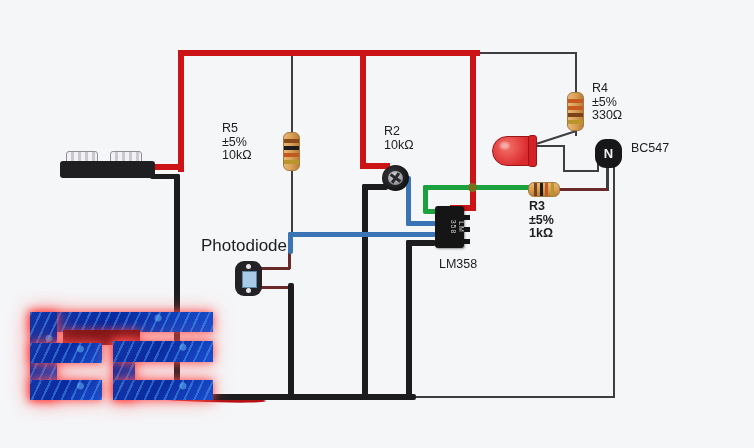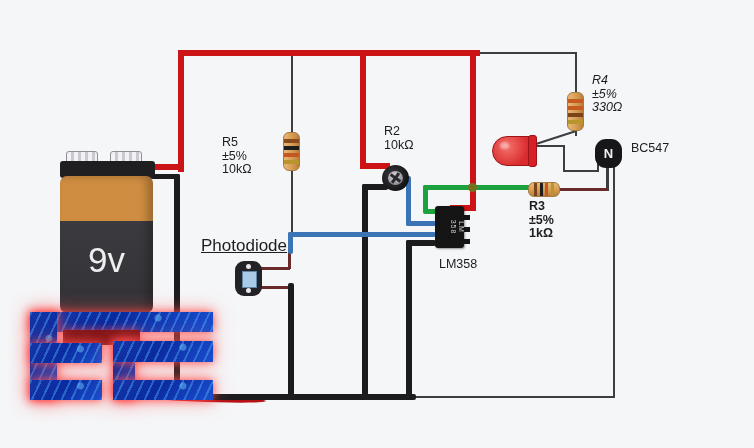--- a/index.html
+++ b/index.html
@@ -9,21 +9,21 @@
     font-family:"Liberation Sans", sans-serif;
   }
   .w{position:absolute;}
   .red{background:var(--wire-red,#cc1416);z-index:3;}
   .blk{background:var(--wire-black,#1c1c1e);z-index:3;border-radius:2px;}
   .thin{background:var(--wire-thin,#3e3e42);z-index:1;}
   .dred{background:var(--lead-dark-red,#6b2a2a);z-index:2;}
   .blue{background:var(--wire-blue,#3b74b4);z-index:4;border-radius:2px;}
   .green{background:var(--wire-green,#1ba23e);z-index:5;border-radius:2px;}
   .lbl{position:absolute;color:#1d1d1f;font-size:12.5px;line-height:13.5px;z-index:9;white-space:nowrap;}
-  .big{font-size:17px;line-height:18px;text-decoration:underline;}
+  .big{font-size:17px;line-height:18px;}
   
   .term{position:absolute;width:30px;height:17px;background:
     repeating-linear-gradient(90deg,#f2f2f4 0 4px,#c9c9cf 4px 7px);
     border:1px solid #8f8f97;border-radius:3px;z-index:2;}
   .bat-cap{position:absolute;left:60px;top:161px;width:95px;height:17px;background:#1f1f22;border-radius:3px;z-index:3;}
   .bat-body{position:absolute;left:60px;top:176px;width:93px;height:137px;border-radius:7px;z-index:3;
     background:linear-gradient(180deg,var(--battery-orange,#cf8d41) 0%,var(--battery-orange,#cf8d41) 33%,#3b3a3f 33%,#333237 100%);
     box-shadow:inset -6px 0 8px rgba(0,0,0,.25);}
   .bat-body span{position:absolute;left:0;right:0;top:64px;text-align:center;color:#eeeef0;font-size:35px;}
   
@@ -115,23 +115,20 @@
   <div class="w blue" style="left:406px;top:221px;width:30px;height:5px;"></div>
 
   <div class="w green" style="left:423px;top:185px;width:112px;height:5px;"></div>
   <div class="w green" style="left:423px;top:185px;width:5px;height:28px;"></div>
   <div class="w green" style="left:423px;top:209px;width:16px;height:5px;"></div>
   <div class="dot"></div>
 
   <div class="term" style="left:66px;top:151px;"></div>
   <div class="term" style="left:110px;top:151px;"></div>
   <div class="bat-cap"></div>
-  <div class="bat-body">
-    <span>9v</span>
-  </div>
 
   <div class="res" style="left:283px;top:132px;width:15px;height:37px;">
     <div class="b" style="top:6px;background:#8a4a1a;"></div>
     <div class="b" style="top:13px;background:#1d1d1d;"></div>
     <div class="b" style="top:20px;background:#c3591f;"></div>
     <div class="b" style="top:27px;background:#b9952c;"></div>
   </div>
   <div class="res" style="left:567px;top:92px;width:15px;height:37px;">
     <div class="b" style="top:6px;background:#c75a1e;"></div>
     <div class="b" style="top:13px;background:#c75a1e;"></div>
@@ -170,30 +167,30 @@
 
   <div class="led">
     <div class="flange"></div>
     <div class="hl"></div>
   </div>
 
   <div class="tr">
     <span>N</span>
   </div>
 
-  <div class="lbl" style="left:222px;top:136px;">
+  <div class="lbl" style="left:222px;top:122px;">
     <div>R5</div>
     <div>±5%</div>
     <div>10kΩ</div>
   </div>
   <div class="lbl" style="left:384px;top:125px;">
     <div>R2</div>
     <div>10kΩ</div>
   </div>
-  <div class="lbl" style="left:592px;top:74px;font-style:italic;">
+  <div class="lbl" style="left:592px;top:82px;">
     <div>R4</div>
     <div>±5%</div>
     <div>330Ω</div>
   </div>
   <div class="lbl" style="left:631px;top:142px;">
     <div>BC547</div>
   </div>
   <div class="lbl" style="left:529px;top:200px;font-weight:bold;">
     <div>R3</div>
     <div>±5%</div>

